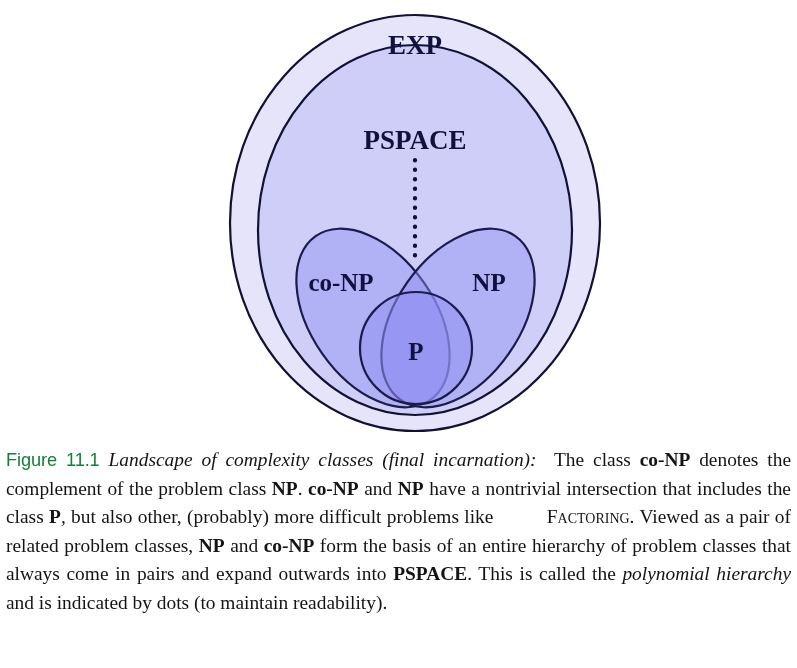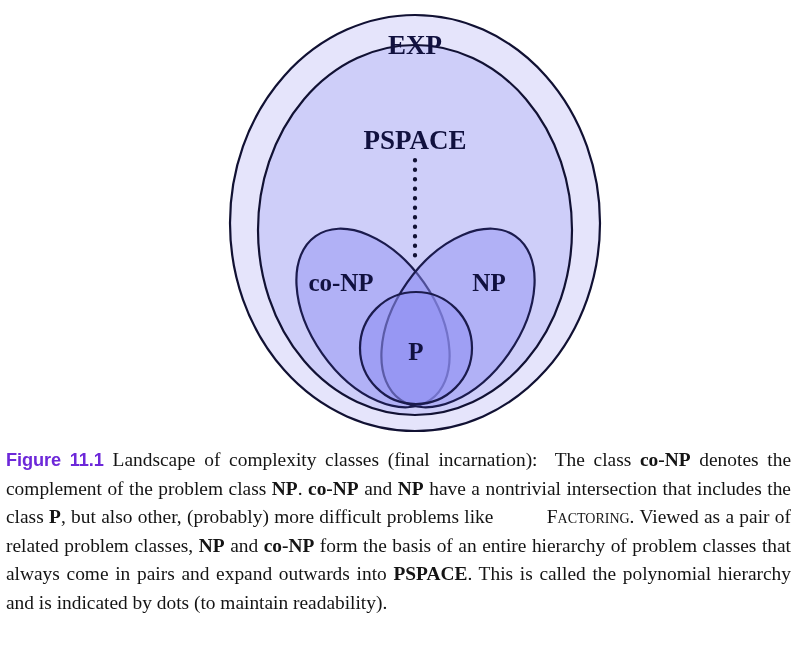--- a/index.html
+++ b/index.html
@@ -36,26 +36,26 @@
     width:785px;
     font-family:"Liberation Serif", serif;
     font-size:19.4px;
     line-height:28.6px;
     color:#141414;
     text-align:justify;
     text-justify:inter-word;
   }
   #caption .figno{
     font-family:"Liberation Sans", sans-serif;
-    font-weight:bold;
-    color:#6d28d9;
+    font-weight:normal;
+    color:#15803d;
     font-size:18.2px;
     letter-spacing:-0.1px;
   }
-  #caption .ital{}
+  #caption .ital{font-style:italic;}
   #caption .bold{font-weight:bold;}
   #caption .sc{font-variant:small-caps;margin-left:48px;}
   #caption span{white-space:pre-wrap;}
 </style>
 </head>
 <body>
 
 <div id="page">
 
   <div id="figure">

